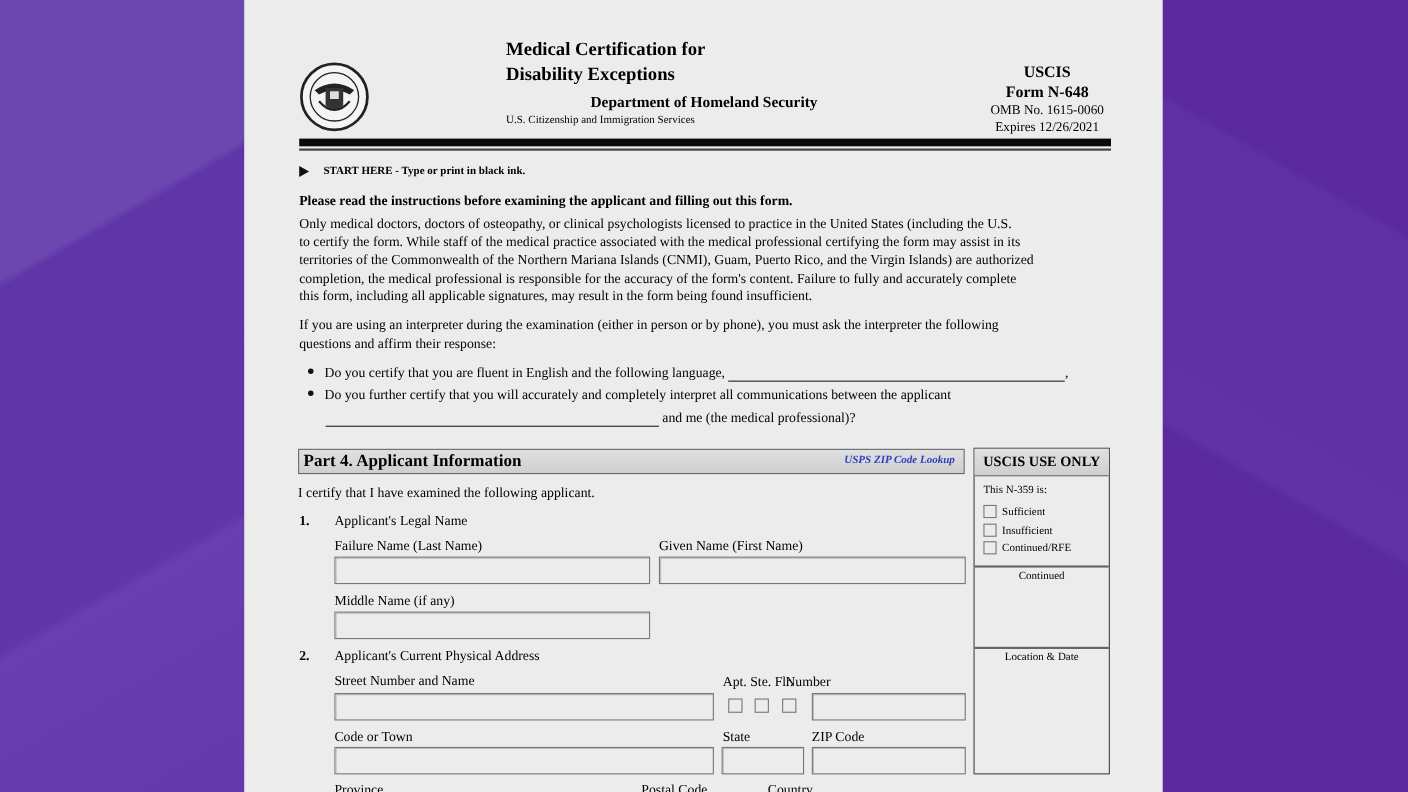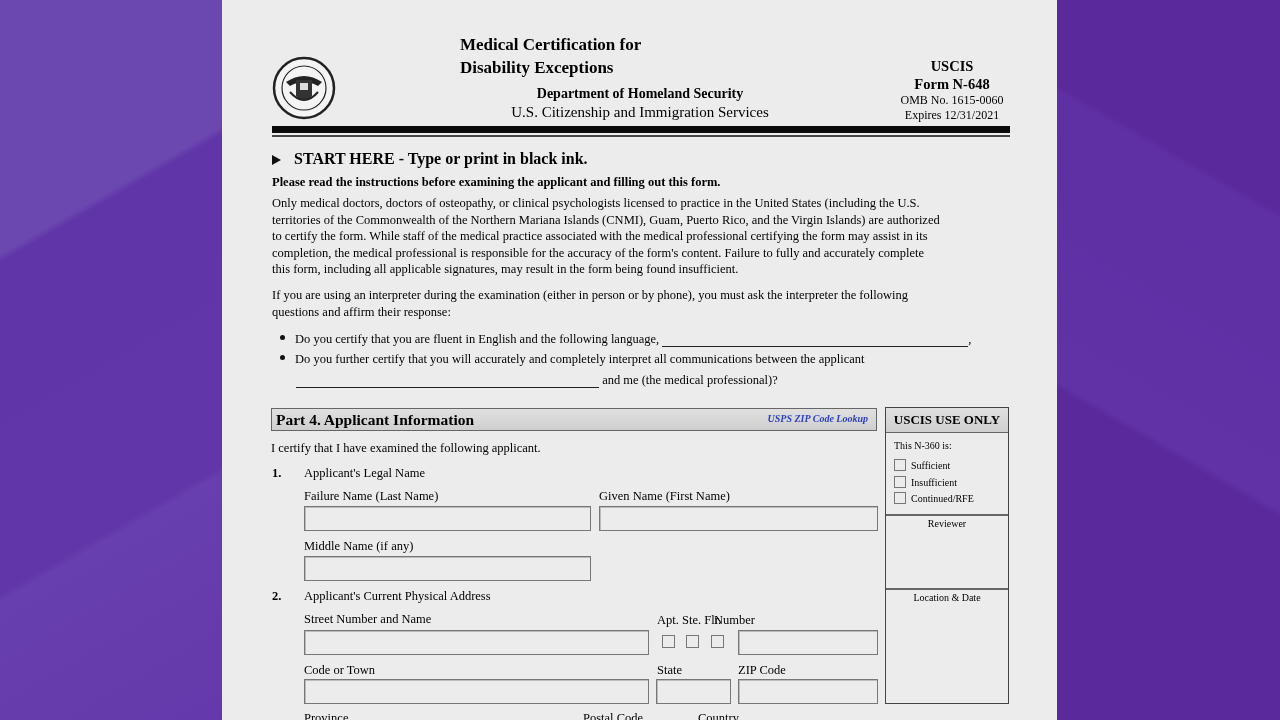--- a/index.html
+++ b/index.html
@@ -17,28 +17,28 @@
     position:absolute; left:222px; top:0; width:835px; height:720px;
     background:#ececec; color:#111;
   }
   .seal {
     position:absolute; left:272px; top:56px; width:64px; height:64px;
   }
   .title1 { position:absolute; left:460px; top:33px; width:360px; 
     font-weight:bold; font-size:17px; line-height:23px; }
   .dept { position:absolute; left:460px; top:86px; width:360px; text-align:center;
     font-weight:bold; font-size:14px; }
-  .uscis-sub { position:absolute; left:460px; top:104px; width:360px; text-align:center;
-    font-size:15px; }
+  .uscis-sub { position:absolute; left:460px; top:104px; width:360px; 
+    font-size:10px; }
   .form-id { position:absolute; left:890px; top:57px; width:124px; text-align:center; }
   .form-id .a { font-weight:bold; font-size:14.5px; line-height:18px; }
   .form-id .b { font-size:12px; line-height:15px; }
   .rule-thick { position:absolute; left:272px; top:126px; width:738px; height:7px; background:#0a0a0a; }
   .rule-thin { position:absolute; left:272px; top:135px; width:738px; height:1.5px; background:#444; }
-  .start { position:absolute; left:272px; top:150px; font-weight:bold; font-size:16px; }
+  .start { position:absolute; left:272px; top:150px; font-weight:bold; font-size:10px; }
   .start .tri { display:inline-block; width:0; height:0; border-left:9px solid #111;
     border-top:5px solid transparent; border-bottom:5px solid transparent; margin-right:13px; vertical-align:middle; }
   .bold-line { position:absolute; left:272px; top:175px; font-weight:bold; font-size:12.5px; }
   .para { position:absolute; left:272px; width:740px; font-size:12.5px; line-height:16.6px; }
   .p1 { top:195px; }
   .p2 { top:287px; }
   .bullet { position:absolute; left:280px; font-size:12.5px; }
   .bullet .dot { display:inline-block; width:5px; height:5px; border-radius:50%; background:#111; margin-right:10px; vertical-align:middle; position:relative; top:-3px;}
   .blank { display:inline-block; border-bottom:1px solid #222; height:12px; vertical-align:bottom; }
   .part-bar { position:absolute; left:271px; top:408px; width:606px; height:23px;
@@ -81,35 +81,35 @@
   <div>Medical Certification for</div>
   <div>Disability Exceptions</div>
 </div>
 <div class="dept">Department of Homeland Security</div>
 <div class="uscis-sub">U.S. Citizenship and Immigration Services</div>
 
 <div class="form-id">
   <div class="a">USCIS</div>
   <div class="a">Form N-648</div>
   <div class="b">OMB No. 1615-0060</div>
-  <div class="b">Expires 12/31/2021</div>
+  <div class="b">Expires 12/26/2021</div>
 </div>
 
 <div class="rule-thick"></div>
 <div class="rule-thin"></div>
 
 <div class="start">
   <span class="tri"></span><span>START HERE - Type or print in black ink.</span>
 </div>
 <div class="bold-line">Please read the instructions before examining the applicant and filling out this form.</div>
 
 <div class="para p1">
   <div>Only medical doctors, doctors of osteopathy, or clinical psychologists licensed to practice in the United States (including the U.S.</div>
+  <div>to certify the form.  While staff of the medical practice associated with the medical professional certifying the form may assist in its</div>
   <div>territories of the Commonwealth of the Northern Mariana Islands (CNMI), Guam, Puerto Rico, and the Virgin Islands) are authorized</div>
-  <div>to certify the form.  While staff of the medical practice associated with the medical professional certifying the form may assist in its</div>
   <div>completion, the medical professional is responsible for the accuracy of the form's content.  Failure to fully and accurately complete</div>
   <div>this form, including all applicable signatures, may result in the form being found insufficient.</div>
 </div>
 
 <div class="para p2">
   <div>If you are using an interpreter during the examination (either in person or by phone), you must ask the interpreter the following</div>
   <div>questions and affirm their response:</div>
 </div>
 
 <div class="bullet" style="top:332px;">
@@ -160,24 +160,24 @@
 <div class="field" style="left:304px; top:679px; width:345px; height:25px;"></div>
 <div class="field" style="left:656px; top:679px; width:75px; height:25px;"></div>
 <div class="field" style="left:738px; top:679px; width:140px; height:25px;"></div>
 
 <div class="label" style="left:304px; top:711px;">Province</div>
 <div class="label" style="left:583px; top:711px;">Postal Code</div>
 <div class="label" style="left:698px; top:711px;">Country</div>
 
 <div class="side">
   <div class="hdr">USCIS USE ONLY</div>
-  <div class="small" style="left:8px; top:32px;">This N-360 is:</div>
+  <div class="small" style="left:8px; top:32px;">This N-359 is:</div>
   <div class="chk" style="left:8px; top:51px; width:12px; height:12px;"></div>
   <div class="small" style="left:25px; top:52px;">Sufficient</div>
   <div class="chk" style="left:8px; top:68px; width:12px; height:12px;"></div>
   <div class="small" style="left:25px; top:69px;">Insufficient</div>
   <div class="chk" style="left:8px; top:84px; width:12px; height:12px;"></div>
   <div class="small" style="left:25px; top:85px;">Continued/RFE</div>
   <div class="div" style="top:106px;"></div>
-  <div class="small" style="left:0; width:100%; text-align:center; top:110px;">Reviewer</div>
+  <div class="small" style="left:0; width:100%; text-align:center; top:110px;">Continued</div>
   <div class="div" style="top:180px;"></div>
   <div class="small" style="left:0; width:100%; text-align:center; top:184px;">Location &amp; Date</div>
 </div>
 
 </body></html>

